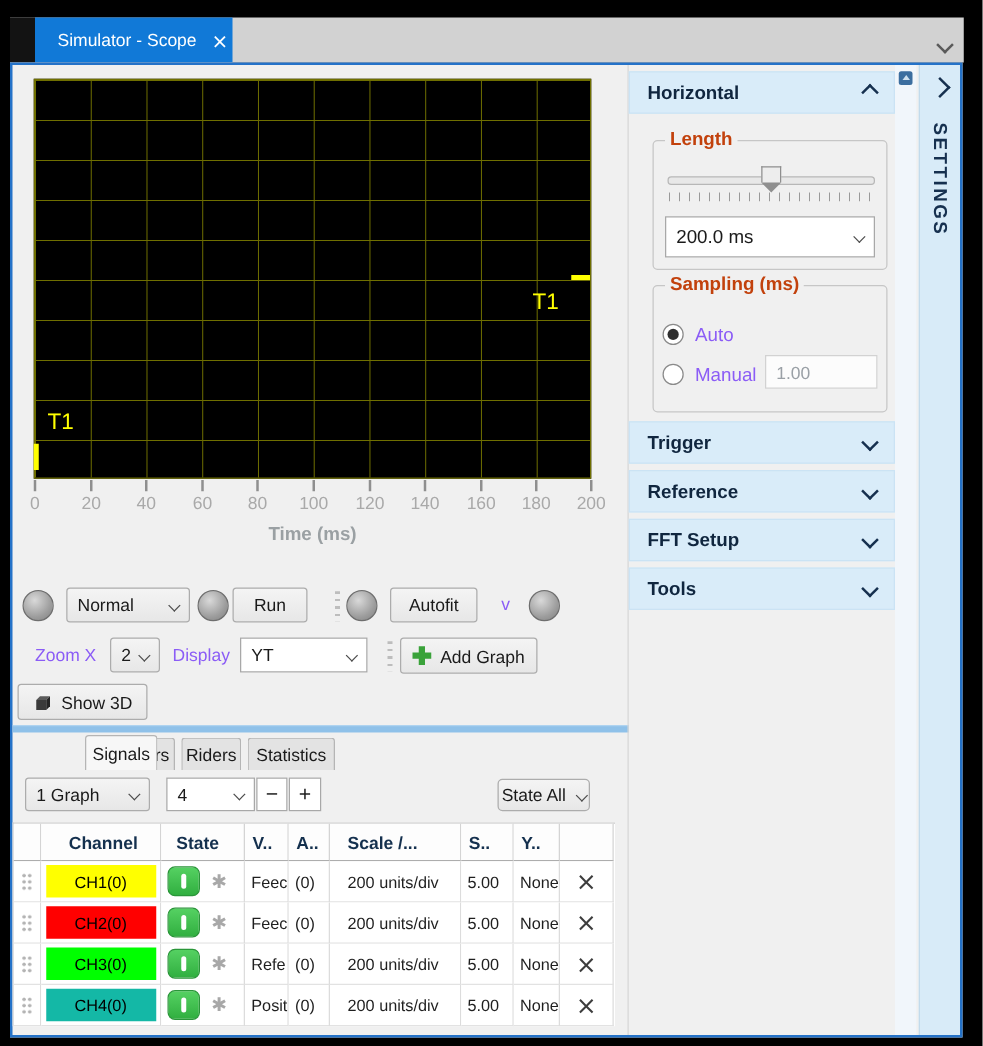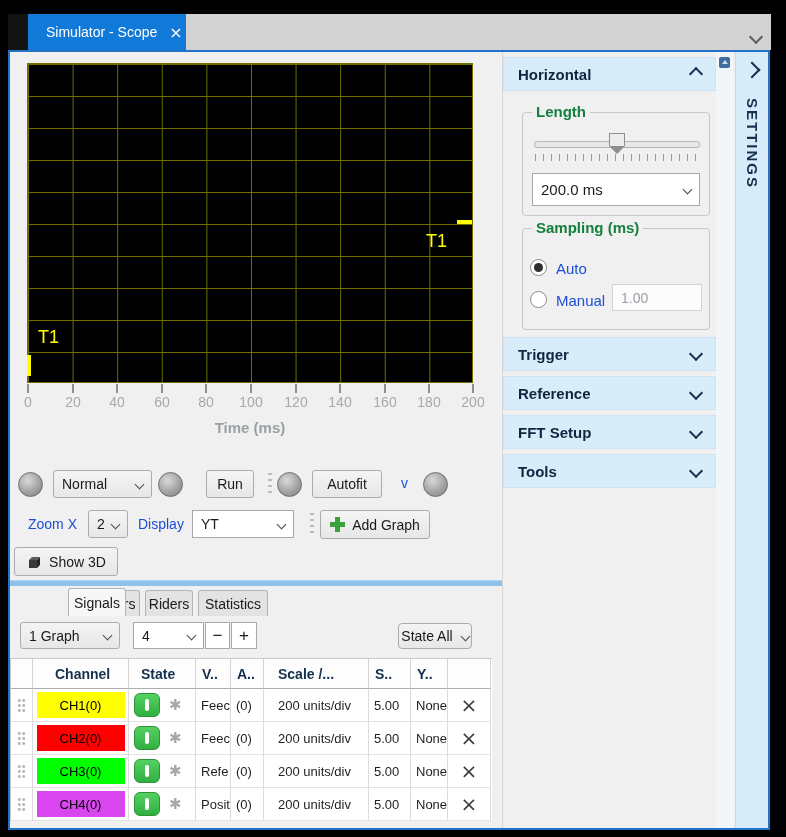--- a/index.html
+++ b/index.html
@@ -31,21 +31,21 @@
   .marker-bar{position:absolute;left:-1px;top:291px;width:4px;height:21px;background:#ffff00;}
   .tm{position:absolute;top:332px;width:2px;height:9px;background:#8f8f8f;}
   .xt{position:absolute;top:342px;width:44px;text-align:center;font-size:14px;color:#a9a9a9;}
   .xlabel{position:absolute;left:17px;top:367px;width:446px;text-align:center;font-weight:bold;font-size:15px;color:#9aa0a3;}
   
   .led{position:absolute;width:23px;height:23px;border-radius:50%;border:1px solid #6e6e6e;background:radial-gradient(circle at 38% 32%,#d9d9d9,#9d9d9d 62%,#808080);}
   .combo{position:absolute;display:flex;align-items:center;justify-content:space-between;padding:0 8px;box-sizing:border-box;font-size:14px;color:#1a1a1a;}
   .combo.gray{background:linear-gradient(#f4f4f4,#e7e7e7);border:1px solid #acacac;border-radius:3px;}
   .combo.white{background:#fff;border:1px solid #a8a8a8;}
   .btn{position:absolute;display:flex;align-items:center;justify-content:center;gap:7px;background:linear-gradient(#f4f4f4,#e7e7e7);border:1px solid #acacac;border-radius:3px;font-size:14px;color:#1a1a1a;box-sizing:border-box;}
-  .lbl{position:absolute;font-size:14px;color:#1d4ed8;}
+  .lbl{position:absolute;font-size:14px;color:#8b5cf6;}
   .dotsep{position:absolute;width:4px;height:24px;background:repeating-linear-gradient(180deg,#bdbdbd 0 2px,transparent 2px 6px);}
   .plus-ic{position:relative;width:15px;height:15px;}
   .plus-ic::before{content:"";position:absolute;left:0;top:5px;width:15px;height:5px;background:#3aa23a;}
   .plus-ic::after{content:"";position:absolute;left:5px;top:0;width:5px;height:15px;background:#3aa23a;}
   .splitter{position:absolute;left:0;top:528px;width:493px;height:5px;background:#8fc1e9;border-top:1px solid #aed3f0;}
   .vline{position:absolute;left:492px;top:0;width:1px;height:776px;background:#d6d6d6;}
   
   .btab{position:absolute;display:flex;align-items:center;justify-content:center;font-size:14px;color:#1a1a1a;border:1px solid #b5b5b5;border-bottom:none;border-radius:3px 3px 0 0;box-sizing:border-box;}
   .btab.active{background:#f7f7f7;height:28px;top:536px;z-index:2;margin-left:48px;}
   .btab.idle{background:#e3e3e3;height:26px;top:538px;}
@@ -56,21 +56,21 @@
   .cell.center{justify-content:center;padding-left:0;}
   .drag{width:9px;height:15px;background-image:radial-gradient(#b3b3b3 1.2px,transparent 1.4px);background-size:4.5px 5px;}
   .swatch{width:88px;height:26px;display:flex;align-items:center;justify-content:center;font-size:13px;color:#000;}
   .toggle{position:relative;width:26px;height:24px;border-radius:6px;background:linear-gradient(#55d162,#31af40);border:1px solid #2a9639;box-sizing:border-box;}
   .toggle::after{content:"";position:absolute;left:10px;top:5px;width:4px;height:12px;border-radius:2px;background:#fff;}
   .ast{color:#a8a8a8;font-size:15px;font-family:"DejaVu Sans",sans-serif;margin-left:9px;}
   .xic{font-size:20px;color:#3d3d3d;font-family:"DejaVu Sans",sans-serif;}
   
   .sect{position:absolute;left:493px;width:213px;height:34px;background:#d9ecf9;border:1px solid #cbe3f4;box-sizing:border-box;display:flex;align-items:center;justify-content:space-between;padding:0 14px;font-weight:bold;font-size:15px;color:#10263f;}
   .groupbox{position:absolute;border:1px solid #c6c6c6;border-radius:4px;}
-  .legend{position:absolute;top:-10px;left:9px;background:#f0f0f0;padding:0 4px;font-weight:bold;font-size:15px;color:#15803d;white-space:nowrap;}
+  .legend{position:absolute;top:-10px;left:9px;background:#f0f0f0;padding:0 4px;font-weight:bold;font-size:15px;color:#c2410c;white-space:nowrap;}
   .slider-track{position:absolute;left:524px;top:89px;width:164px;height:5px;background:#e8e8e8;border:1px solid #b7b7b7;border-radius:3px;}
   .slider-thumb{position:absolute;left:599px;top:81px;width:16px;height:13px;background:#ededed;border:1px solid #8f8f8f;border-bottom:none;box-sizing:border-box;}
   .slider-thumb::after{content:"";position:absolute;left:-1px;top:12px;border-left:8px solid transparent;border-right:8px solid transparent;border-top:8px solid #8f8f8f;}
   .slider-ticks{position:absolute;left:525px;top:102px;width:163px;height:7px;background:repeating-linear-gradient(90deg,#9a9a9a 0 1px,transparent 1px 8px);}
   .radio{position:absolute;width:17px;height:17px;border-radius:50%;border:1px solid #8a8a8a;background:#fff;box-sizing:border-box;}
   .radio.checked::after{content:"";position:absolute;inset:3px;border-radius:50%;background:#2f2f2f;}
   .dis-input{position:absolute;left:602px;top:232px;width:90px;height:27px;background:#fcfcfc;border:1px solid #d2d2d2;box-sizing:border-box;display:flex;align-items:center;padding-left:8px;font-size:14px;color:#9aa0a6;}
   .gutter{position:absolute;left:706px;top:0;width:17px;height:776px;background:#f1f6fb;}
   .pin{position:absolute;left:3px;top:5px;width:11px;height:11px;background:#3c6e9f;border-radius:2px;}
   .pin::after{content:"";position:absolute;left:2.5px;top:3px;border-left:3px solid transparent;border-right:3px solid transparent;border-bottom:4px solid #cfe0ee;}
@@ -127,21 +127,21 @@
   <span class="xt" style="left:441px">200</span>
 
   <div class="xlabel">Time (ms)</div>
 
   <div class="led" style="left:8px;top:420px"></div>
   <div class="combo gray" style="left:43px;top:418px;width:99px;height:28px">
     <span>Normal</span>
       <i class="chev small down"></i>
   </div>
   <div class="led" style="left:148px;top:420px"></div>
-  <div class="btn" style="left:196px;top:418px;width:48px;height:28px">
+  <div class="btn" style="left:176px;top:418px;width:60px;height:28px">
     <span>Run</span>
   </div>
   <div class="dotsep" style="left:258px;top:421px"></div>
   <div class="led" style="left:267px;top:420px"></div>
   <div class="btn" style="left:302px;top:418px;width:70px;height:28px">
     <span>Autofit</span>
   </div>
   <span class="lbl" style="left:391px;top:423px">v</span>
   <div class="led" style="left:413px;top:420px"></div>
 
@@ -270,21 +270,21 @@
     <div class="cell">5.00</div>
     <div class="cell">None</div>
     <div class="cell center">
         <span class="xic">×</span>
       </div>
 
     <div class="cell center">
         <span class="drag"></span>
       </div>
     <div class="cell center">
-        <span class="swatch" style="background-color: #d946ef;">CH4(0)</span>
+        <span class="swatch" style="background-color: #14b8a6;">CH4(0)</span>
       </div>
     <div class="cell">
         <span class="toggle"></span>
         <span class="ast">✱</span>
       </div>
     <div class="cell">Posit</div>
     <div class="cell">(0)</div>
     <div class="cell" style="padding-left:14px">200 units/div</div>
     <div class="cell">5.00</div>
     <div class="cell">None</div>

